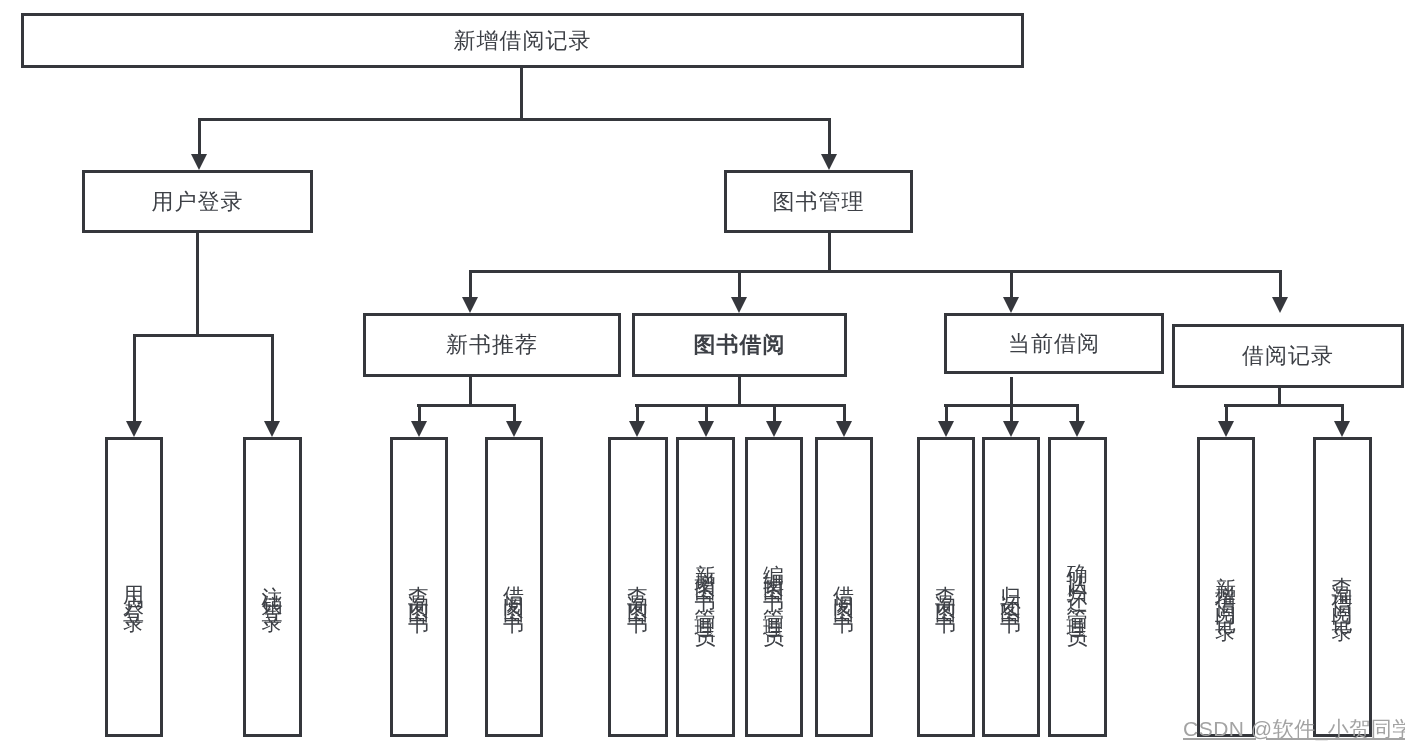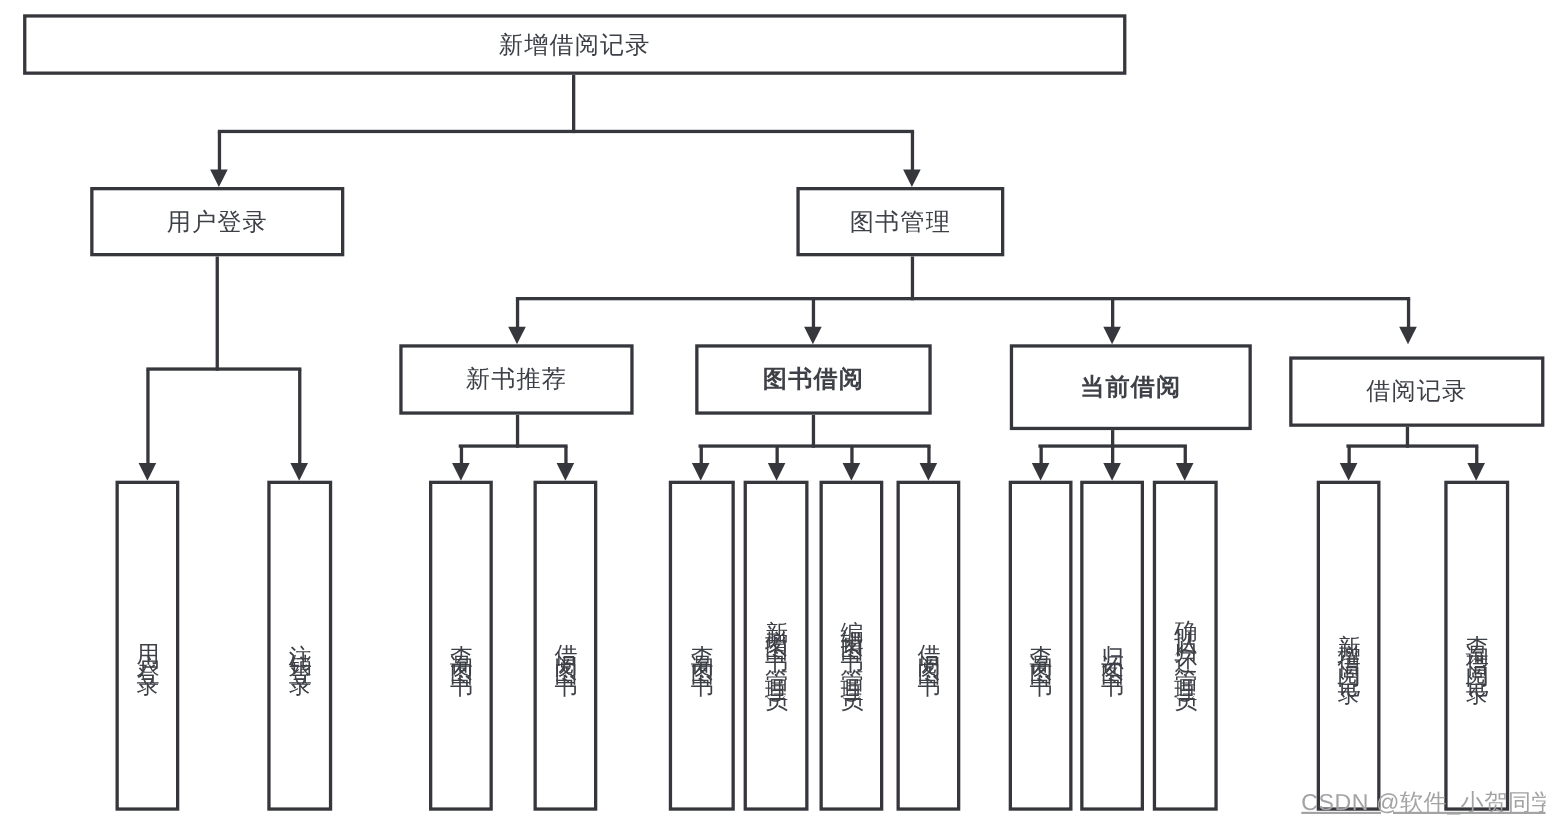--- a/index.html
+++ b/index.html
@@ -72,23 +72,23 @@
   }
 </style>
 </head>
 <body>
 
 <div class="node" style="left:21px;top:13px;width:1003px;height:55px;">新增借阅记录</div>
 
 <div class="node" style="left:82px;top:170px;width:231px;height:63px;">用户登录</div>
 <div class="node" style="left:724px;top:170px;width:189px;height:63px;">图书管理</div>
 
-<div class="node" style="left:363px;top:313px;width:213px;height:64px;">新书推荐</div>
+<div class="node" style="left:363px;top:313px;width:258px;height:64px;">新书推荐</div>
 <div class="node" style="left:632px;top:313px;width:215px;height:64px;font-weight:bold;">图书借阅</div>
-<div class="node" style="left:918px;top:313px;width:220px;height:78px;font-weight:bold;">当前借阅</div>
+<div class="node" style="left:944px;top:313px;width:220px;height:61px;">当前借阅</div>
 <div class="node" style="left:1172px;top:324px;width:232px;height:64px;">借阅记录</div>
 
 <div class="leaf" style="left:105px;">用户登录</div>
 <div class="leaf" style="left:243px;width:59px;">注销登录</div>
 
 <div class="leaf" style="left:390px;">查询图书</div>
 <div class="leaf" style="left:485px;">借阅图书</div>
 
 <div class="leaf" style="left:608px;width:60px;">查询图书</div>
 <div class="leaf" style="left:676px;width:59px;">新增图书（管理员）</div>

